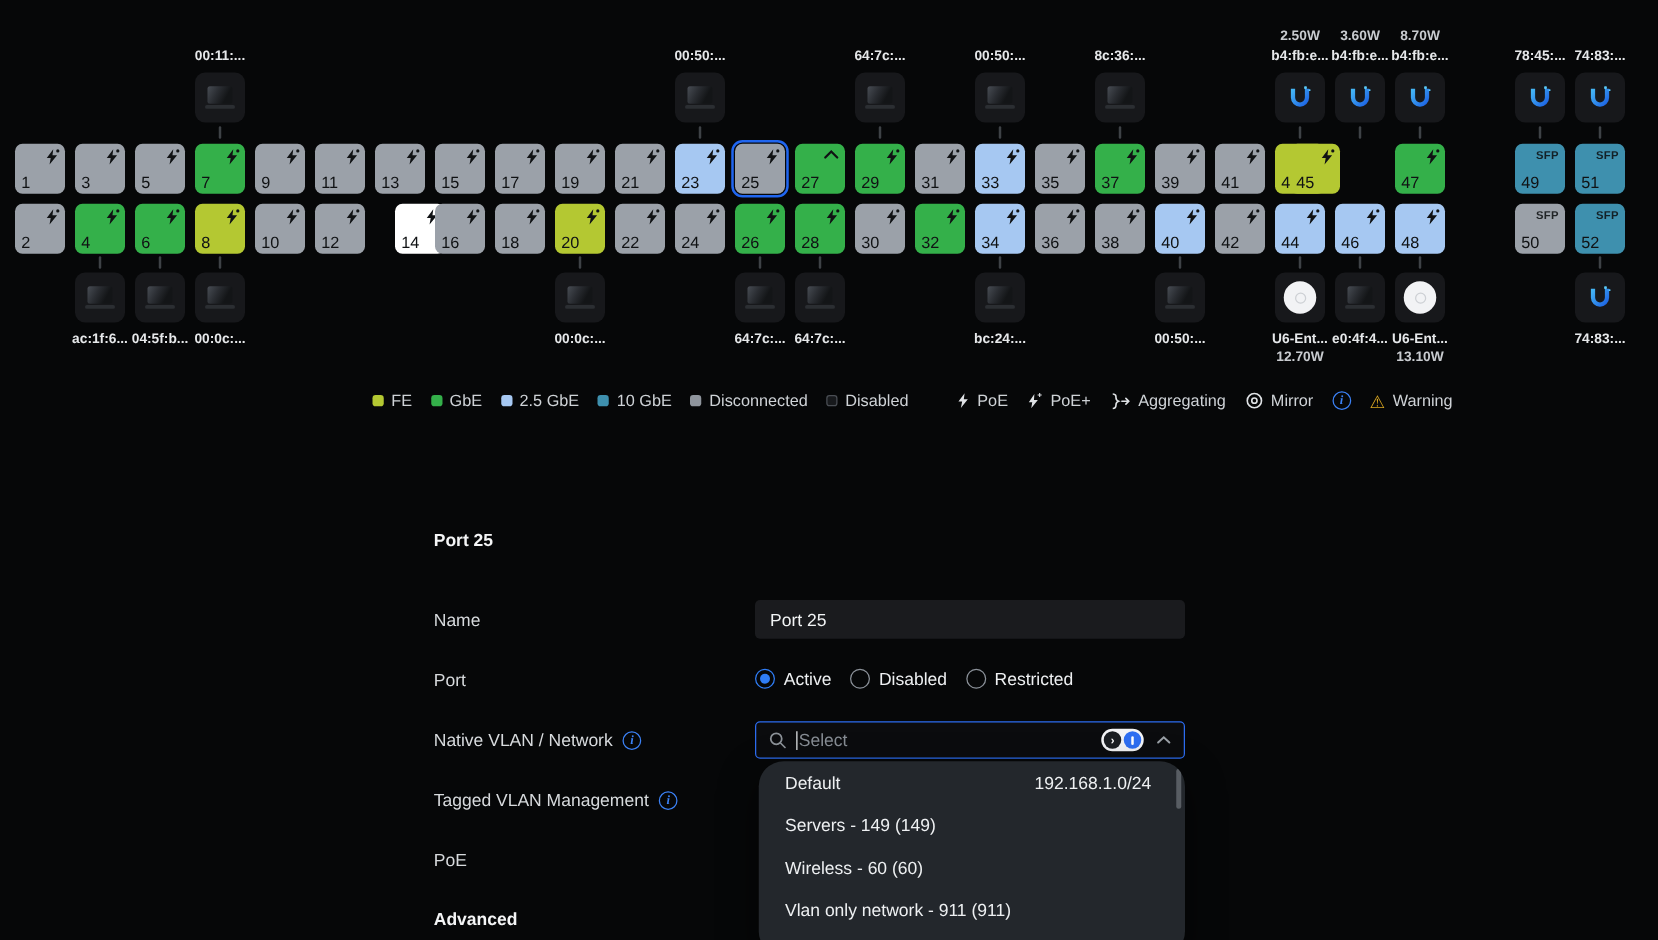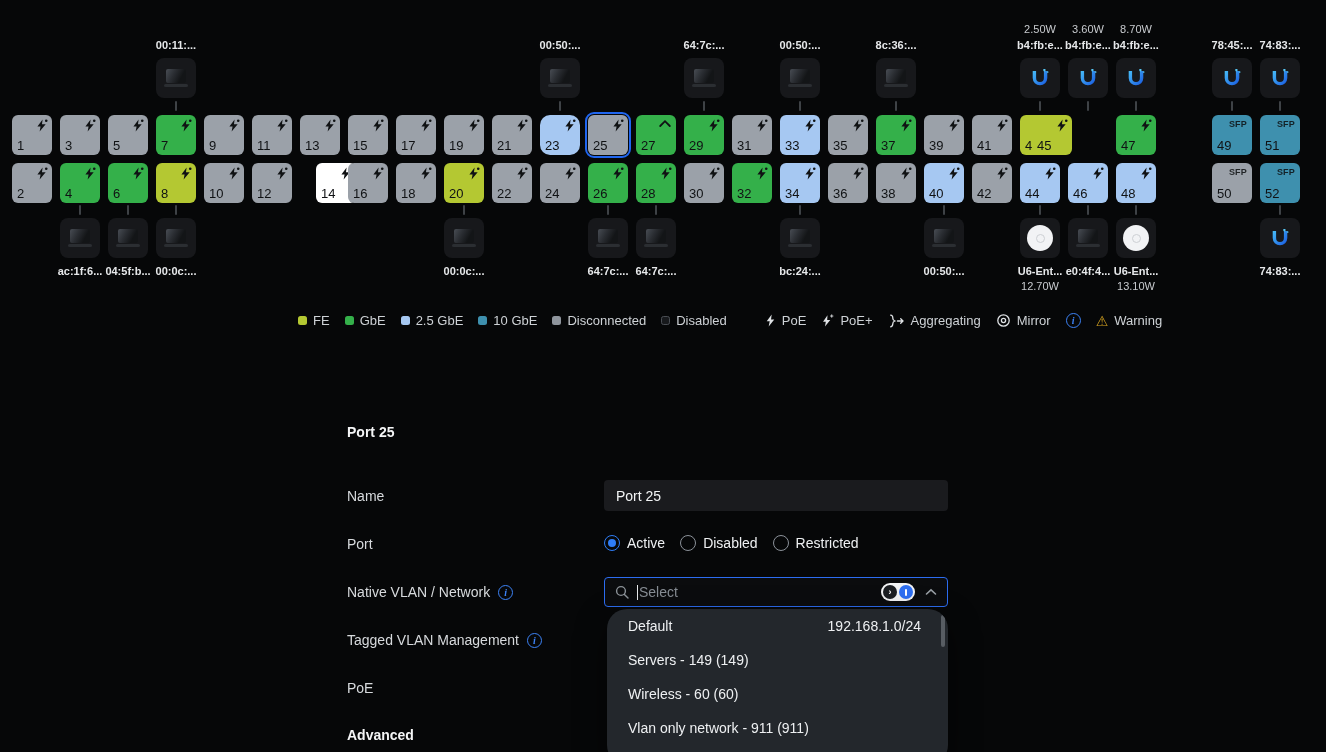--- a/index.html
+++ b/index.html
@@ -28,21 +28,21 @@
     position:absolute;width:40px;height:40px;border-radius:8px;background:#17181b;
     display:flex;align-items:center;justify-content:center;cursor:pointer;
   }
   .conn{position:absolute;width:2px;height:10px;background:#3e4246;border-radius:1px;}
   .devlabel{
     position:absolute;transform:translateX(-50%);white-space:nowrap;
     font-size:11px;font-weight:700;color:#e6e8ea;line-height:1;
   }
   .powlabel{
     position:absolute;transform:translateX(-50%);white-space:nowrap;
-    font-size:11px;font-weight:400;color:#c8cbcf;line-height:1;
+    font-size:11px;font-weight:700;color:#c8cbcf;line-height:1;
   }
   
   .lap{position:relative;width:24px;height:19px;}
   .lap .scr{position:absolute;left:2px;top:0;width:20px;height:14px;border-radius:2px;
     background:linear-gradient(118deg,#484d54 0%,#2a2d32 38%,#131517 72%);}
   .lap .base{position:absolute;left:0;bottom:1px;width:24px;height:2.6px;border-radius:2px;background:#2b2e32;}
   .apdot{width:26px;height:26px;border-radius:50%;background:#f2f3f5;position:relative;}
   .apdot::after{content:"";position:absolute;left:50%;top:50%;width:7px;height:7px;margin:-4.5px 0 0 -4.5px;
     border:1px solid #cdd0d4;border-radius:50%;}
   
@@ -257,21 +257,21 @@
           </svg></span>
         <span class="pnum">21</span>
       </div>
       <div class="port" style="left: 492px; top: 163px; background: rgb(155, 161, 169);">
         <span class="picon"><svg width="13" height="13" viewBox="0 0 14 14">
             <path d="M8.2 0.5 L2.6 8 h3.4 L5 13.5 L11.5 5.6 H7.5 Z" fill="currentColor"></path>
             <circle cx="12.1" cy="1.9" r="1.4" fill="currentColor"></circle>
           </svg></span>
         <span class="pnum">22</span>
       </div>
-      <div class="port" style="left: 540px; top: 115px; background: rgb(166, 200, 242); border-radius: 10px;">
+      <div class="port" style="left: 540px; top: 115px; background: rgb(166, 200, 242);">
         <span class="picon"><svg width="13" height="13" viewBox="0 0 14 14">
             <path d="M8.2 0.5 L2.6 8 h3.4 L5 13.5 L11.5 5.6 H7.5 Z" fill="currentColor"></path>
             <circle cx="12.1" cy="1.9" r="1.4" fill="currentColor"></circle>
           </svg></span>
         <span class="pnum">23</span>
       </div>
       <div class="port" style="left: 540px; top: 163px; background: rgb(155, 161, 169);">
         <span class="picon"><svg width="13" height="13" viewBox="0 0 14 14">
             <path d="M8.2 0.5 L2.6 8 h3.4 L5 13.5 L11.5 5.6 H7.5 Z" fill="currentColor"></path>
             <circle cx="12.1" cy="1.9" r="1.4" fill="currentColor"></circle>

